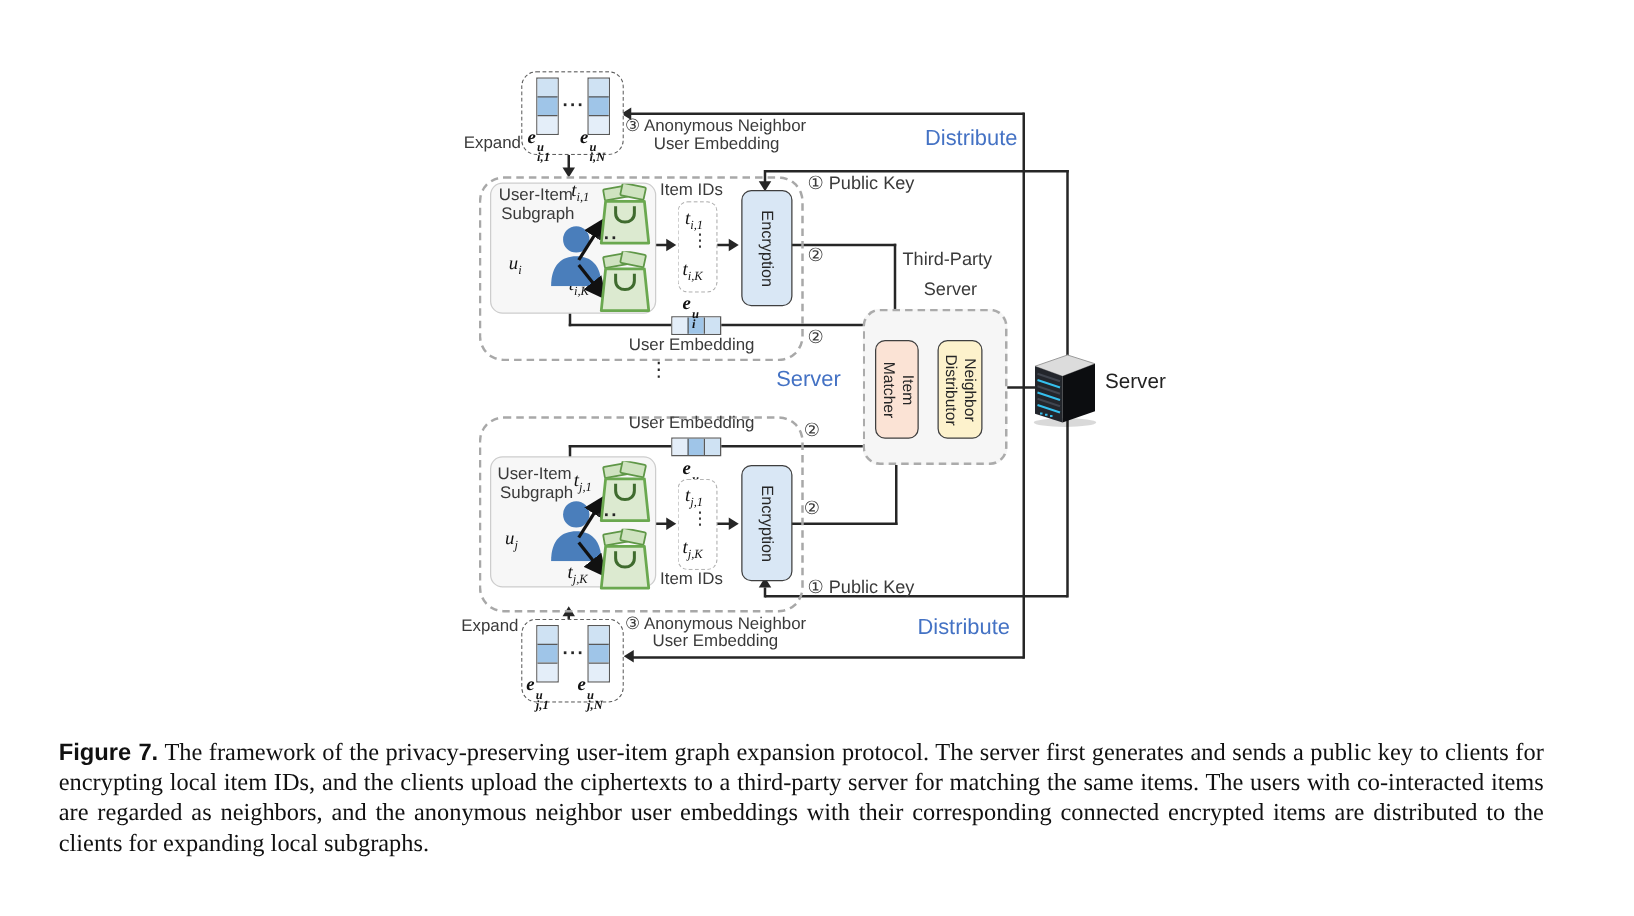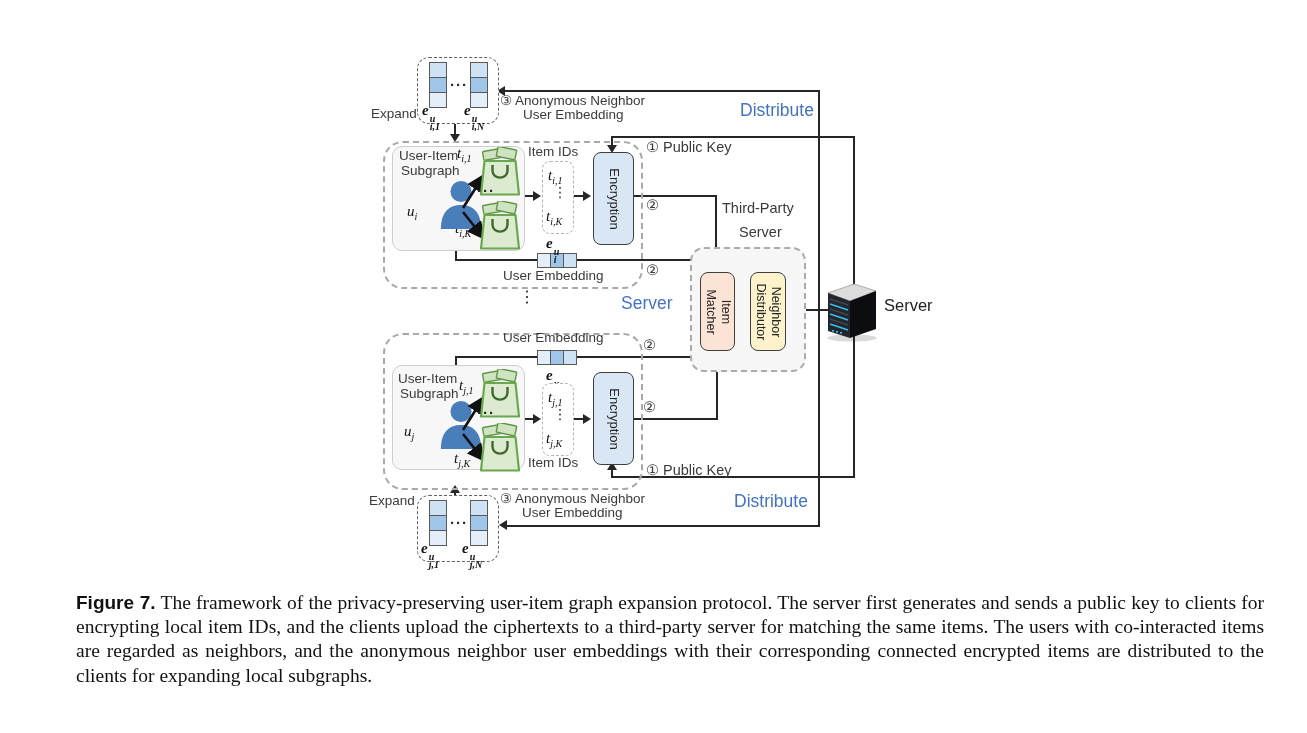--- a/index.html
+++ b/index.html
@@ -38,21 +38,21 @@
   .vech i{width:12px;display:block;}
   .vech i + i{border-left:1px solid #595959;}
   .cl1{background:#cfe2f3;} .cl2{background:#9fc5e8;} .cl3{background:#e4eef9;}
   
   .m{position:absolute;font-family:"Liberation Serif",serif;font-style:italic;font-size:15px;line-height:14px;color:#111;white-space:nowrap;}
   .m sub{font-size:10px;font-style:italic;}
   .m .ss{display:inline-flex;flex-direction:column;align-items:flex-start;vertical-align:-7px;
          font-size:10px;line-height:8px;margin-left:1px;}
   .m.bold{font-weight:bold;}
   
-  .caption{position:absolute;left:76px;top:591px;width:1188px;
+  .caption{position:absolute;left:47px;top:591px;width:1188px;
            font-family:"Liberation Serif",serif;font-size:19.5px;line-height:24.2px;
            color:#111;text-align:justify;}
   .caption .figlab{font-family:"Liberation Sans",sans-serif;font-weight:bold;font-size:19px;}
 </style>
 </head>
 <body>
 
 <div class="page">
 
   <span class="ah l" style="left:497px;top:86px;"></span>

